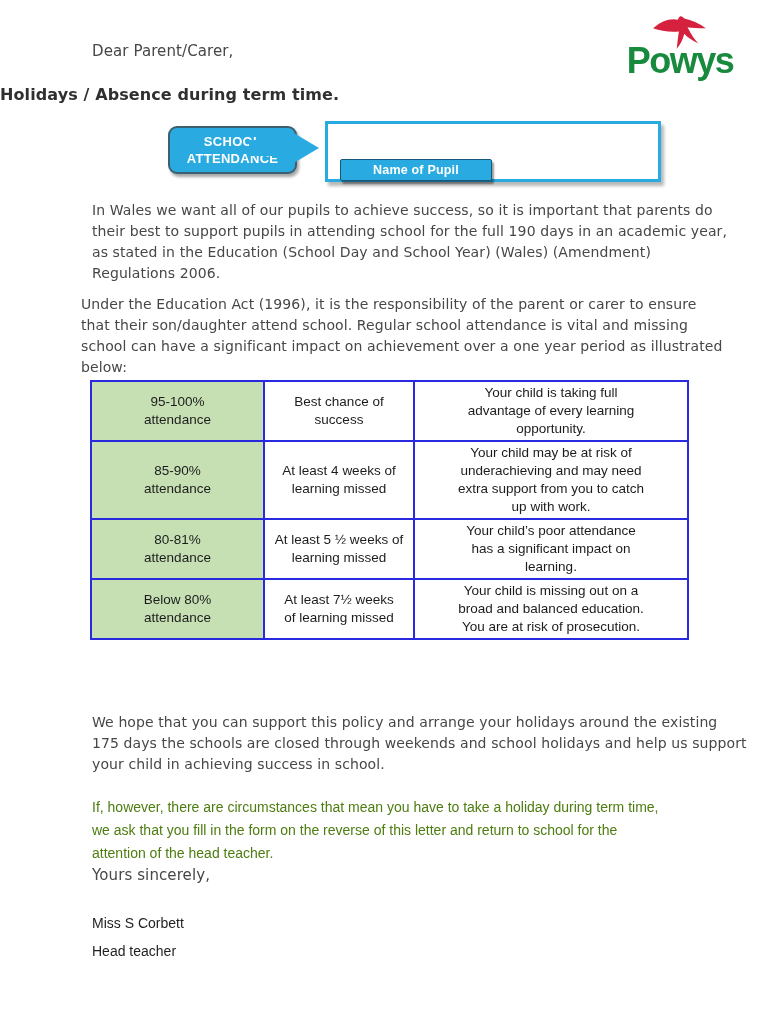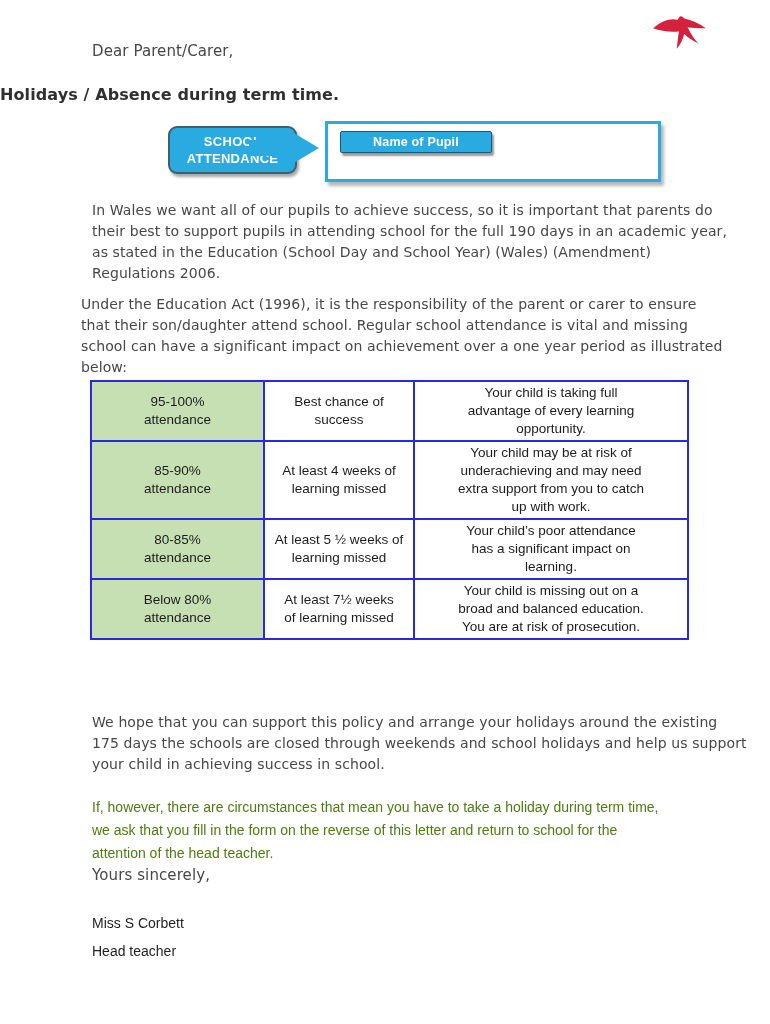--- a/index.html
+++ b/index.html
@@ -68,20 +68,21 @@
   .field-chip {
     position: absolute;
     left: 12px; width: 150px; height: 20px;
     background: #29abe2;
     border: 1px solid #16597f;
     border-radius: 2px;
     box-shadow: 2px 3px 2px rgba(0,0,0,0.4);
     color: #ffffff; font-weight: bold; font-size: 12.5px;
     line-height: 20px; text-align: center;
     letter-spacing: 0.2px;
+    margin-top: 28px;
   }
   .chip-1 { top: 7px; }
   .chip-2 { top: 33px; }
 
   
   .para { font-size: 14px; line-height: 21px; width: 660px; }
   .p1 { left: 92px; top: 200px; }
   .p2 { left: 81px; top: 294px; }
   .p3 { left: 92px; top: 712px; }
   .p4 { left: 92px; top: 796px; font-size: 14px; line-height: 23px; color: #4d7c0f; }
@@ -122,20 +123,21 @@
 <body>
 
 <div class="page">
 
   <div class="abs salutation hand">Dear Parent/Carer,</div>
 
   <div class="abs logo">
     <svg class="logo-bird" width="56" height="38" viewBox="0 0 52 35">
       <path d="M1 15 Q12 5 24 7 Q26 1 30 6 Q40 8 50 15 Q39 15 33 14 Q38 24 43 29 Q33 24 30 20 Q28 28 23 34 Q24 24 25 18 Q12 19 1 15 Z" fill="#d5213e"></path>
     </svg>
+    <div class="logo-text">Powys</div>
   </div>
 
   <div class="abs doc-title hand">Holidays / Absence during term time.</div>
 
   <div class="abs sa-box">
     <span class="label">SCHOOL
 ATTENDANCE</span>
   </div>
 
   <svg class="abs flow-arrow" width="72" height="42" viewBox="0 0 72 42">
@@ -176,21 +178,21 @@
         <td class="range">85-90%
 attendance</td>
         <td>At least 4 weeks of
 learning missed</td>
         <td>Your child may be at risk of
 underachieving and may need
 extra support from you to catch
 up with work.</td>
       </tr>
       <tr class="r4">
-        <td class="range">80-85%
+        <td class="range">80-81%
 attendance</td>
         <td>At least 5 ½ weeks of
 learning missed</td>
         <td>Your child’s poor attendance
 has a significant impact on
 learning.</td>
       </tr>
       <tr class="r5">
         <td class="range">Below 80%
 attendance</td>

